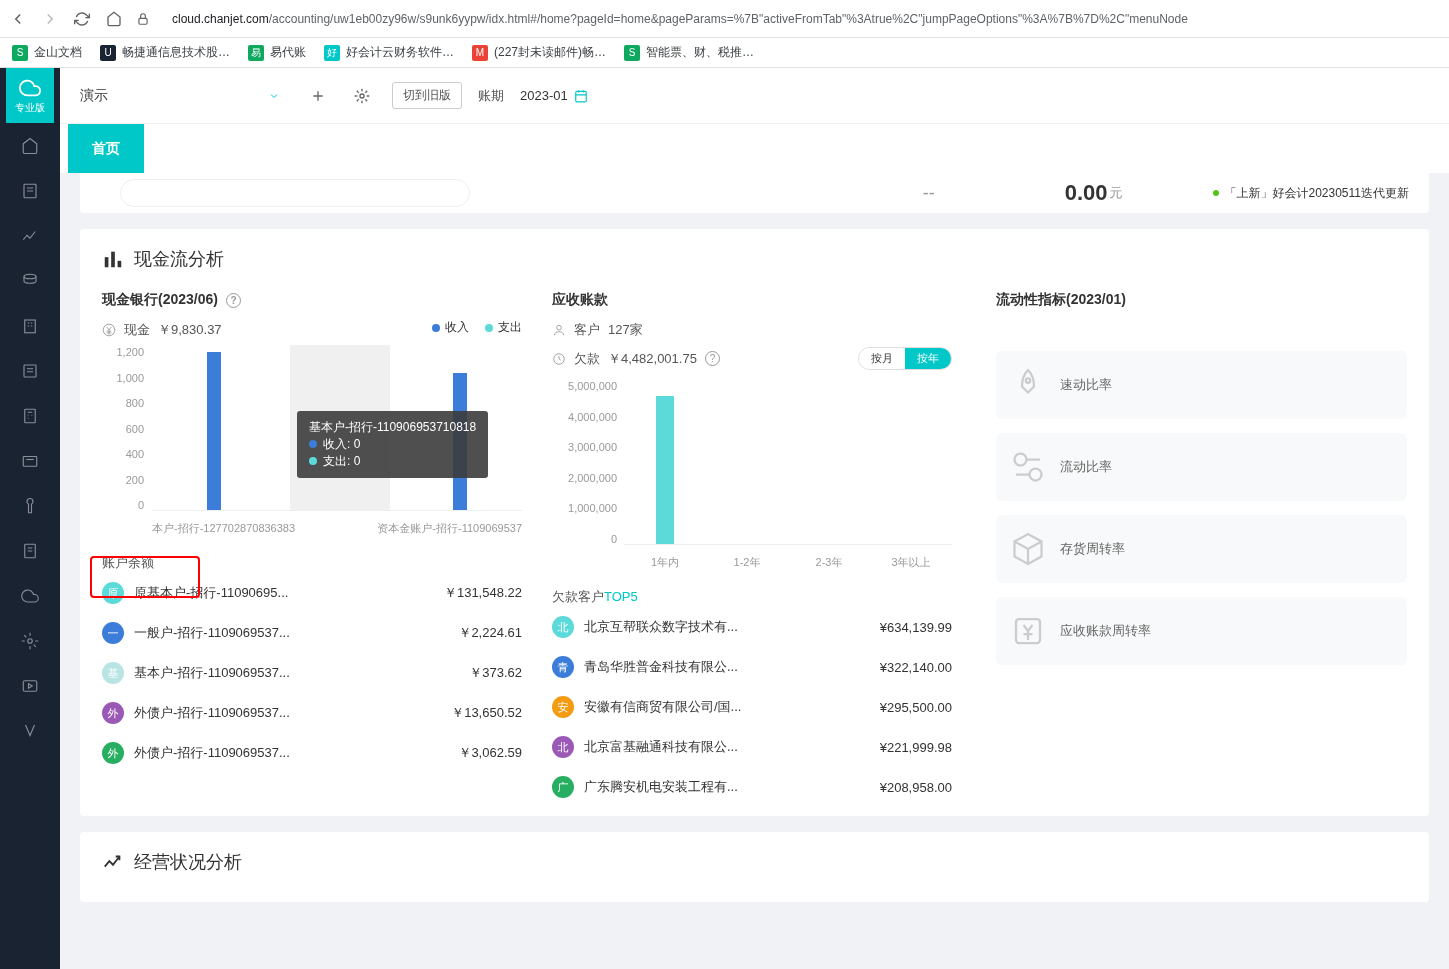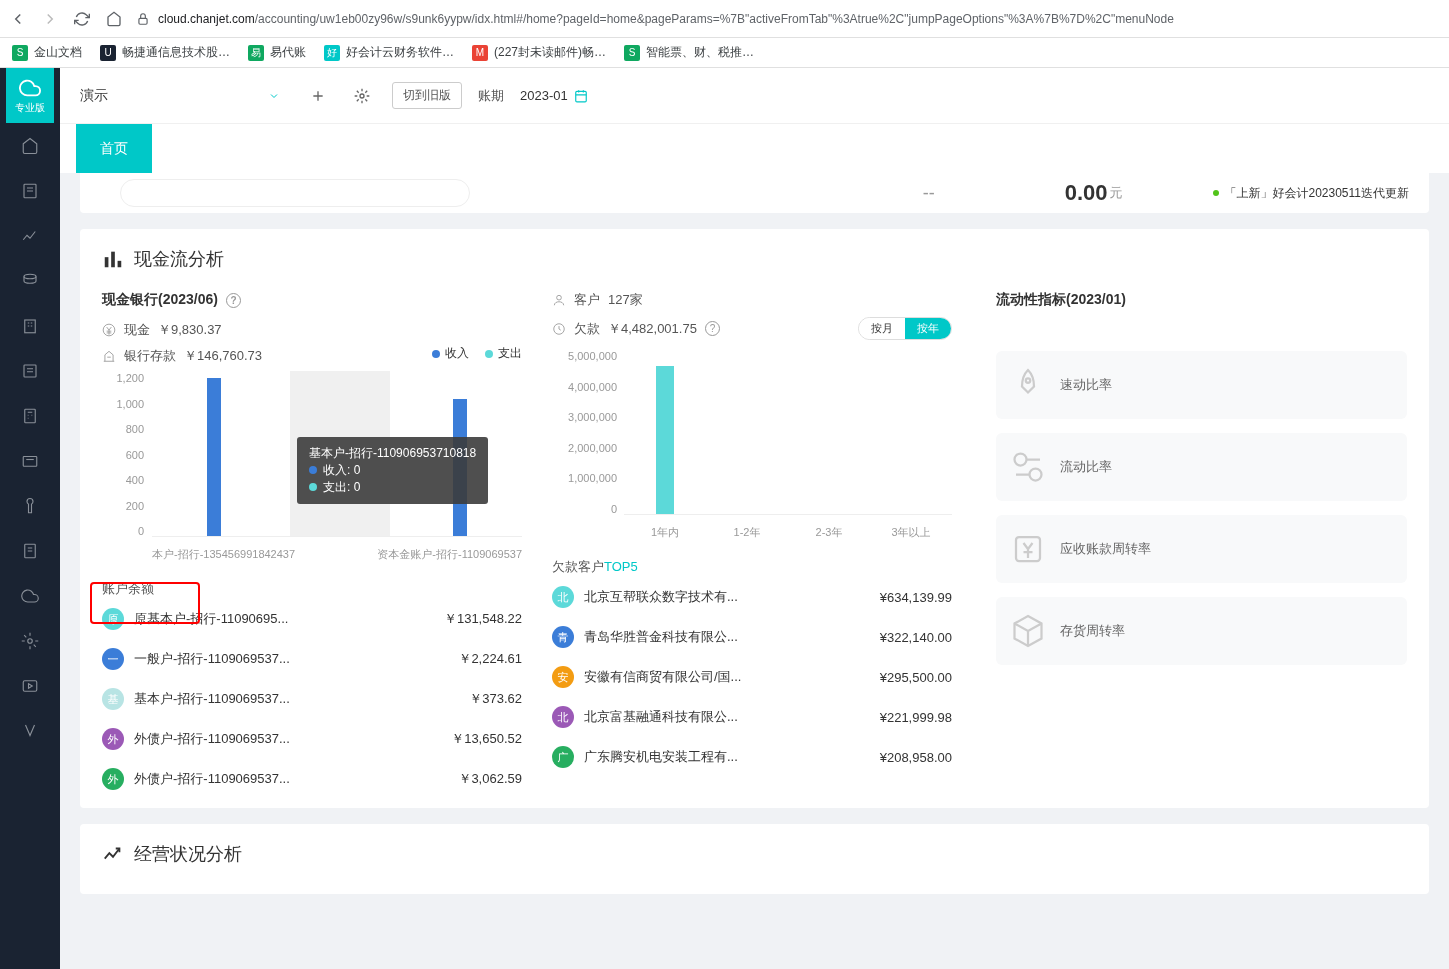--- a/index.html
+++ b/index.html
@@ -4,21 +4,21 @@
   <style>
     * { margin: 0; padding: 0; box-sizing: border-box; }
     body { font-family: "Microsoft YaHei", Arial, sans-serif; font-size: 13px; color: #333; background: #fff; overflow: hidden; }
     
     
     .browser-toolbar { height: 38px; display: flex; align-items: center; padding: 0 8px; border-bottom: 1px solid #e0e0e0; background: #fff; gap: 12px; }
     .nav-btn { width: 20px; height: 20px; display: flex; align-items: center; justify-content: center; color: #5f6368; cursor: pointer; }
     .nav-btn.disabled { color: #bbb; }
     .url-bar { flex: 1; display: flex; align-items: center; gap: 8px; font-size: 12px; color: #5f6368; overflow: hidden; white-space: nowrap; }
     .lock-icon { width: 14px; height: 14px; }
-    .url-text { color: #5f6368; }
+    .url-text { color: #5f6368; margin-left: 14px; }
     .url-domain { color: #202124; }
     
     .bookmarks-bar { height: 30px; display: flex; align-items: center; padding: 0 12px; gap: 18px; border-bottom: 1px solid #e0e0e0; background: #fff; }
     .bookmark-item { display: flex; align-items: center; gap: 6px; font-size: 12px; color: #3c4043; cursor: pointer; }
     .bm-icon { width: 16px; height: 16px; border-radius: 2px; display: flex; align-items: center; justify-content: center; font-size: 10px; color: #fff; }
     
     
     .app-container { display: flex; height: calc(100vh - 68px); }
     
     
@@ -33,21 +33,21 @@
     .content-area { flex: 1; display: flex; flex-direction: column; background: #f0f2f5; }
     .top-bar { height: 55px; background: #fff; display: flex; align-items: center; padding: 0 12px; gap: 16px; }
     .org-select { display: flex; align-items: center; gap: 160px; font-size: 14px; color: #333; cursor: pointer; padding: 0 8px; }
     .top-icon-btn { width: 28px; height: 28px; display: flex; align-items: center; justify-content: center; color: #666; cursor: pointer; }
     .old-version-btn { padding: 4px 10px; border: 1px solid #ccc; border-radius: 3px; font-size: 12px; color: #555; cursor: pointer; }
     .period-label { font-size: 13px; color: #555; }
     .period-value { display: flex; align-items: center; gap: 6px; font-size: 13px; color: #333; }
     .calendar-icon { color: #00c8c8; }
     
     
-    .tab-bar { height: 50px; background: #fff; display: flex; align-items: stretch; border-top: 1px solid #f0f0f0; padding-left: 16px; }
+    .tab-bar { height: 50px; background: #fff; display: flex; align-items: stretch; border-top: 1px solid #f0f0f0; padding-left: 8px; font-weight: bold; }
     .tab-item { padding: 0 24px; display: flex; align-items: center; font-size: 14px; cursor: pointer; }
     .tab-item.active { background: #00c8c8; color: #fff; }
     
     
     .main-scroll { flex: 1; overflow-y: auto; padding: 0 0 0 0; }
     .news-item { display: flex; align-items: center; gap: 6px; font-size: 12px; }
     .news-dot { width: 6px; height: 6px; background: #52c41a; border-radius: 50%; }
     
     .section-card { background: #fff; margin: 16px 20px; border-radius: 4px; padding: 18px 22px; }
     .section-title { display: flex; align-items: center; gap: 10px; font-size: 18px; font-weight: 500; margin-bottom: 20px; }
@@ -328,27 +328,20 @@
               <span class="help-icon">?</span>
             </div>
             <div class="stat-line">
               <svg viewBox="0 0 24 24" fill="none" stroke="currentColor" stroke-width="1.5">
                   <circle cx="12" cy="12" r="10"></circle>
                   <path d="M8 7l4 5 4-5M8 14h8M8 17h8M12 12v8"></path>
                 </svg>
               <span>现金</span>
               <span>￥9,830.37</span>
             </div>
-            <div class="stat-line">
-              <svg viewBox="0 0 24 24" fill="none" stroke="currentColor" stroke-width="1.5">
-                  <path d="M3 21h18M5 21V10l7-6 7 6v11M9 14h6"></path>
-                </svg>
-              <span>银行存款</span>
-              <span>￥146,760.73</span>
-            </div>
             <div class="legend-row" style="margin-top:-28px;">
               <div class="legend-item">
                   <span class="legend-dot" style="background:#3b7dd8"></span>
                   <span>收入</span>
                 </div>
               <div class="legend-item">
                   <span class="legend-dot" style="background:#5cd9d9"></span>
                   <span>支出</span>
                 </div>
             </div>
@@ -377,21 +370,21 @@
                   </div>
                 </div>
 
                 <div class="tooltip" style="left:145px; top:65px;">
                   <div>基本户-招行-110906953710818</div>
                   <div><span class="tooltip-dot" style="background:#3b7dd8"></span><span>收入</span>: <span>0</span></div>
                   <div><span class="tooltip-dot" style="background:#5cd9d9"></span><span>支出</span>: <span>0</span></div>
                 </div>
               </div>
               <div class="chart-x-axis">
-                <span>本户-招行-135456991842437</span>
+                <span>本户-招行-127702870836383</span>
                 <span>资本金账户-招行-1109069537</span>
               </div>
             </div>
 
             <div style="position:relative;">
               <div class="sub-section-title">账户余额</div>
               <div class="red-box" style="left:-12px; top:2px; width:110px; height:42px;"></div>
             </div>
 
             <div class="balance-list">
@@ -417,20 +410,21 @@
               </div>
               <div class="list-row">
                 <span class="row-icon" style="background:#27ae60">外</span>
                 <span class="row-name">外债户-招行-1109069537...</span>
                 <span class="row-amount">￥3,062.59</span>
               </div>
             </div>
           </div>
 
           <div class="col-mid">
+            <div class="sub-title">应收账款</div>
             <div class="stat-line">
               <svg viewBox="0 0 24 24" fill="none" stroke="currentColor" stroke-width="1.5">
                   <circle cx="12" cy="8" r="4"></circle>
                   <path d="M4 21c0-4 4-6 8-6s8 2 8 6"></path>
                 </svg>
               <span>客户</span>
               <span>127家</span>
             </div>
             <div style="display:flex; align-items:center;text-align:center;">
               <div class="stat-line" style="margin-bottom:0;">
@@ -527,31 +521,31 @@
             <div class="indicator-card">
               <svg class="indicator-icon" viewBox="0 0 24 24" fill="none" stroke="currentColor" stroke-width="1.5">
                   <circle cx="7" cy="7" r="4"></circle>
                   <circle cx="17" cy="17" r="4"></circle>
                   <path d="M11 7h9M4 17h9"></path>
                 </svg>
               <span class="indicator-label">流动比率</span>
             </div>
             <div class="indicator-card">
               <svg class="indicator-icon" viewBox="0 0 24 24" fill="none" stroke="currentColor" stroke-width="1.5">
+                  <path d="M12 2l9 5v10l-9 5-9-5V7z"></path>
+                  <path d="M12 22V12M3 7l9 5 9-5"></path>
+                </svg>
+              <span class="indicator-label">存货周转率</span>
+            </div>
+            <div class="indicator-card">
+              <svg class="indicator-icon" viewBox="0 0 24 24" fill="none" stroke="currentColor" stroke-width="1.5">
                   <rect x="4" y="4" width="16" height="16" rx="2"></rect>
                   <path d="M9 8l3 4 3-4M9 14h6M12 12v6"></path>
                 </svg>
               <span class="indicator-label">应收账款周转率</span>
-            </div>
-            <div class="indicator-card">
-              <svg class="indicator-icon" viewBox="0 0 24 24" fill="none" stroke="currentColor" stroke-width="1.5">
-                  <path d="M12 2l9 5v10l-9 5-9-5V7z"></path>
-                  <path d="M12 22V12M3 7l9 5 9-5"></path>
-                </svg>
-              <span class="indicator-label">存货周转率</span>
             </div>
           </div>
         </div>
       </div>
 
       <div class="section-card" style="padding-bottom:8px;">
         <div class="section-title">
           <svg viewBox="0 0 24 24" fill="none" stroke="#333" stroke-width="2">
               <path d="M3 17l5-6 4 4 7-9"></path>
               <path d="M15 6h4v4"></path>

